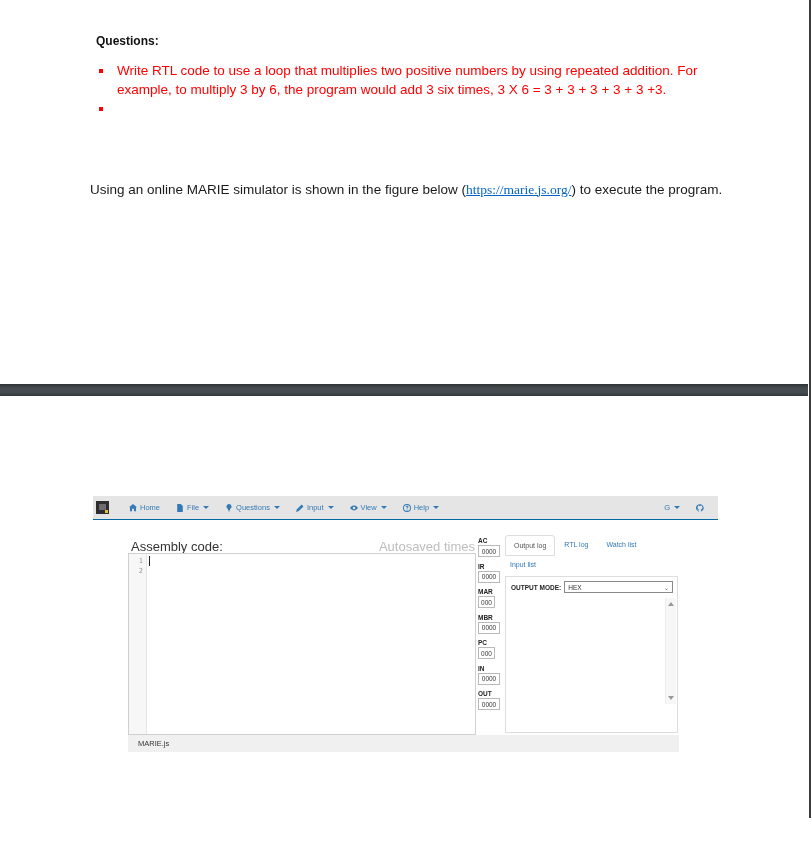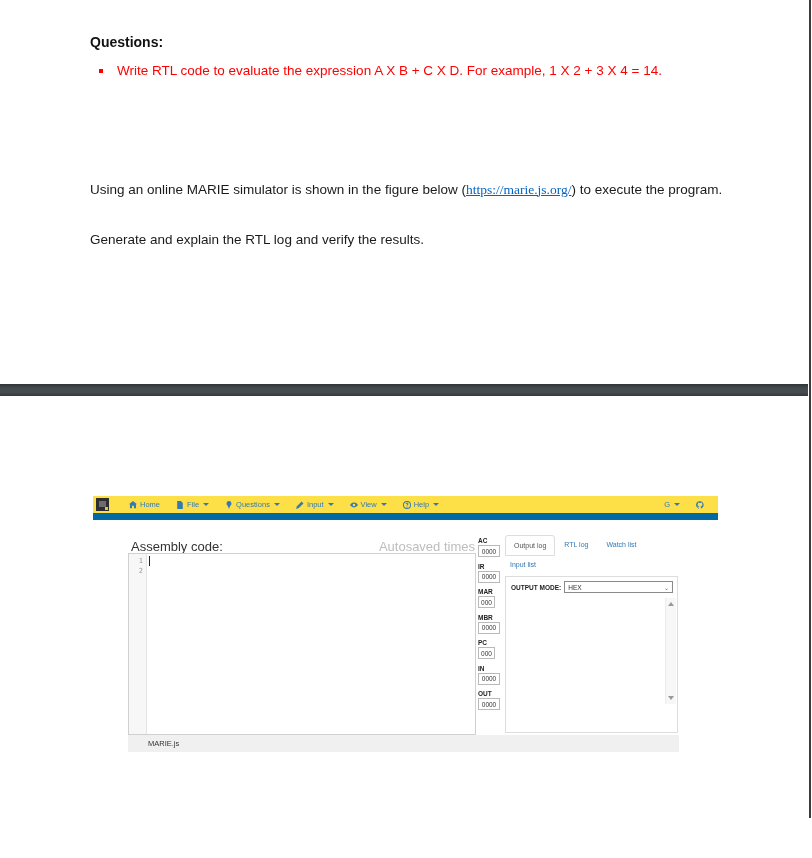--- a/index.html
+++ b/index.html
@@ -1,38 +1,38 @@
 <!DOCTYPE html>
 <html><head>
 <meta charset="utf-8">
 <style>
   html,body{margin:0;padding:0;background:#fff;}
   .page{position:relative;width:812px;height:858px;background:#ffffff;overflow:hidden;
         font-family:"Liberation Sans",sans-serif;color:#1a1a1a;}
 
   
-  .doc-heading{position:absolute;left:90px;top:34px;font-size:14px;font-weight:bold;color:#111;}
+  .doc-heading{position:absolute;left:96px;top:34px;font-size:12px;font-weight:bold;color:#111;}
   .doc-bullets{position:absolute;left:98px;top:62px;width:618px;list-style:none;margin:0;padding:0;
                font-size:13.5px;line-height:18.8px;color:#ff0000;}
   .doc-bullets li{position:relative;padding-left:19px;}
   .bullet-marker{position:absolute;left:1px;top:7px;width:4px;height:4px;background:#ff0000;display:block;}
   .doc-para{position:absolute;left:90px;width:640px;font-size:13.5px;line-height:24px;color:#1a1a1a;}
   #para1{top:164px;} #para2{top:214px;} #para3{top:244px;}
   .doc-link{color:#0563c1;text-decoration:underline;cursor:pointer;font-family:Liberation Serif, serif;}
 
   
   .page-break-bar{position:absolute;left:0;top:384px;width:808px;height:12px;
                   background:linear-gradient(180deg,#2f3436 0%,#454b4e 35%,#454b4e 70%,#32383a 100%);}
   .right-edge-line{position:absolute;left:809px;top:0;width:2px;height:818px;background:#3c3c3c;}
 
   
   .marie{position:absolute;left:93px;top:496px;width:625px;height:256px;background:#fff;
          font-family:"Liberation Sans",sans-serif;}
-  .m-nav{position:absolute;left:0;top:0;width:625px;height:24px;background:#fde047;
-         border-bottom:7px solid #0369a1;display:flex;align-items:center;box-sizing:border-box;}
+  .m-nav{position:absolute;left:0;top:0;width:625px;height:24px;background:#e5e5e5;
+         border-bottom:1px solid #0369a1;display:flex;align-items:center;box-sizing:border-box;}
   .m-logo{width:13px;height:13px;margin:0 12px 0 3px;background:#2e2e30;position:relative;flex:0 0 auto;cursor:pointer;}
   .m-logo .inner{position:absolute;left:3px;top:3px;width:7px;height:6px;background:#6d6d70;}
   .m-logo .dot{position:absolute;right:1px;bottom:1px;width:3px;height:3px;background:#e6c235;}
   .m-nav a{display:flex;align-items:center;gap:3px;color:#337ab7;font-size:7.5px;text-decoration:none;
            padding:0 8px;height:24px;cursor:pointer;}
   .m-nav svg{width:8px;height:8px;fill:currentColor;flex:0 0 auto;}
   .caret{display:inline-block;width:0;height:0;border-left:3px solid transparent;
          border-right:3px solid transparent;border-top:3.5px solid currentColor;margin-left:1px;}
   .m-nav-right{margin-left:auto;display:flex;align-items:center;padding-right:6px;}
 
@@ -40,21 +40,21 @@
              font-size:13px;color:#333;}
   .autosave{color:#bdbdbd;}
   .m-editor{position:absolute;left:35px;top:57px;width:348px;height:182px;border:1px solid #d0d0d0;
             background:#fff;box-sizing:border-box;display:flex;cursor:text;}
   .m-gutter{width:18px;background:#f7f7f7;border-right:1px solid #e4e4e4;box-sizing:border-box;
             font-family:"DejaVu Sans Mono",monospace;font-size:7px;color:#9a9a9a;text-align:right;
             padding:2px 3px 0 0;line-height:10px;}
   .m-code{position:relative;flex:1;}
   .m-cursor{position:absolute;left:2px;top:2px;width:1px;height:10px;background:#222;}
   .m-footer{position:absolute;left:35px;top:239px;width:551px;height:17px;background:#f0f0f0;
-            font-size:7.5px;color:#333;line-height:17px;padding-left:20px;box-sizing:border-box;}
+            font-size:7.5px;color:#333;line-height:17px;padding-left:10px;box-sizing:border-box;}
 
   .m-regs{position:absolute;left:385px;top:41px;width:24px;}
   .reg{margin-bottom:5.5px;}
   .reg-label{font-size:6.5px;font-weight:bold;color:#222;margin-bottom:1px;}
   .reg-box{width:22px;height:12px;border:1px solid #b9b9b9;background:#fff;box-sizing:border-box;
            font-size:6.5px;color:#333;display:flex;align-items:center;justify-content:center;cursor:text;}
   .reg-box.narrow{width:17px;}
 
   .m-right{position:absolute;left:412px;top:39px;width:173px;}
   .m-tabs{display:flex;align-items:flex-start;font-size:7px;}
@@ -84,27 +84,29 @@
 <div class="page">
 
   <div class="doc-heading">Questions:</div>
 
   <ul class="doc-bullets">
     <li>
       <span class="bullet-marker"></span>
     </li>
     <li>
       <span class="bullet-marker"></span>
-      <span>Write RTL code to evaluate the expression A X B + C X D. For example, 1 X 2 + 3 X 4 = 14.</span>
+      <span>Write RTL code to use a loop that multiplies two positive numbers by using repeated addition. For example, to multiply 3 by 6, the program would add 3 six times, 3 X 6 = 3 + 3 + 3 + 3 + 3 +3.</span>
+    </li>
+    <li>
+      <span class="bullet-marker"></span>
     </li>
   </ul>
 
   <p class="doc-para" id="para1"><span>Using an online MARIE simulator is shown in the figure below (</span><a class="doc-link">https://marie.js.org/</a><span>) to execute the program.</span></p>
 
-  <p class="doc-para" id="para2">Generate and explain the RTL log and verify the results.</p>
 
   <div class="page-break-bar"></div>
   <div class="right-edge-line"></div>
 
   <div class="marie">
 
     <div class="m-nav">
       <div class="m-logo">
         <span class="inner"></span>
         <span class="dot"></span>

